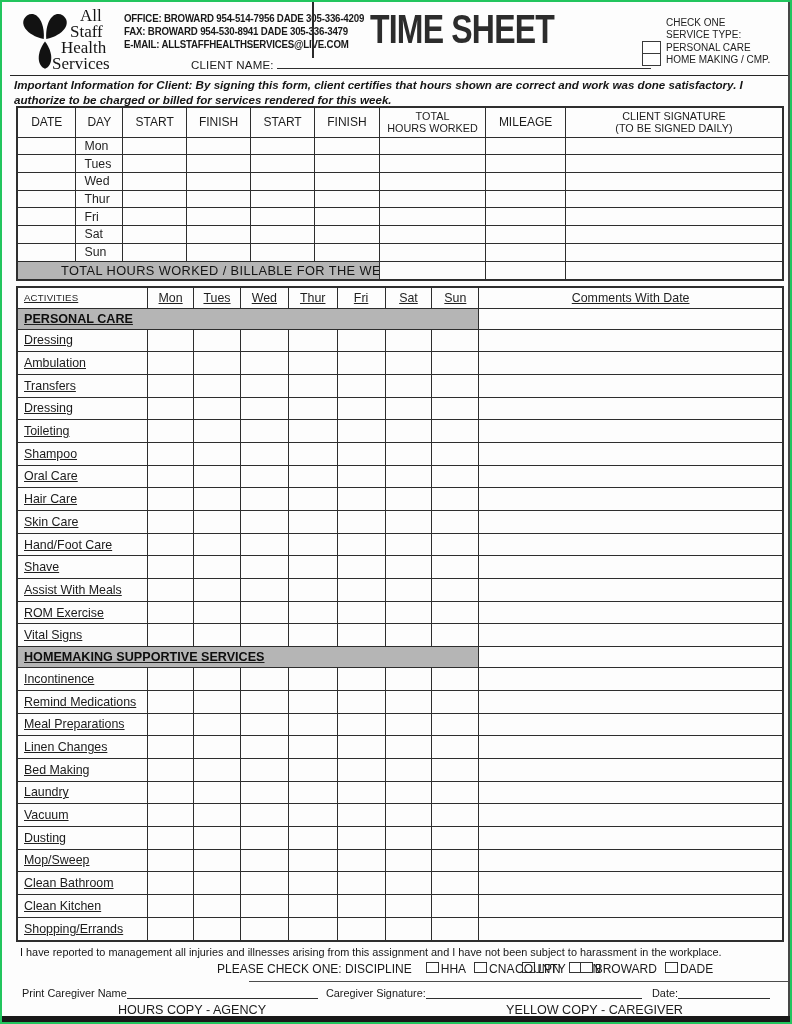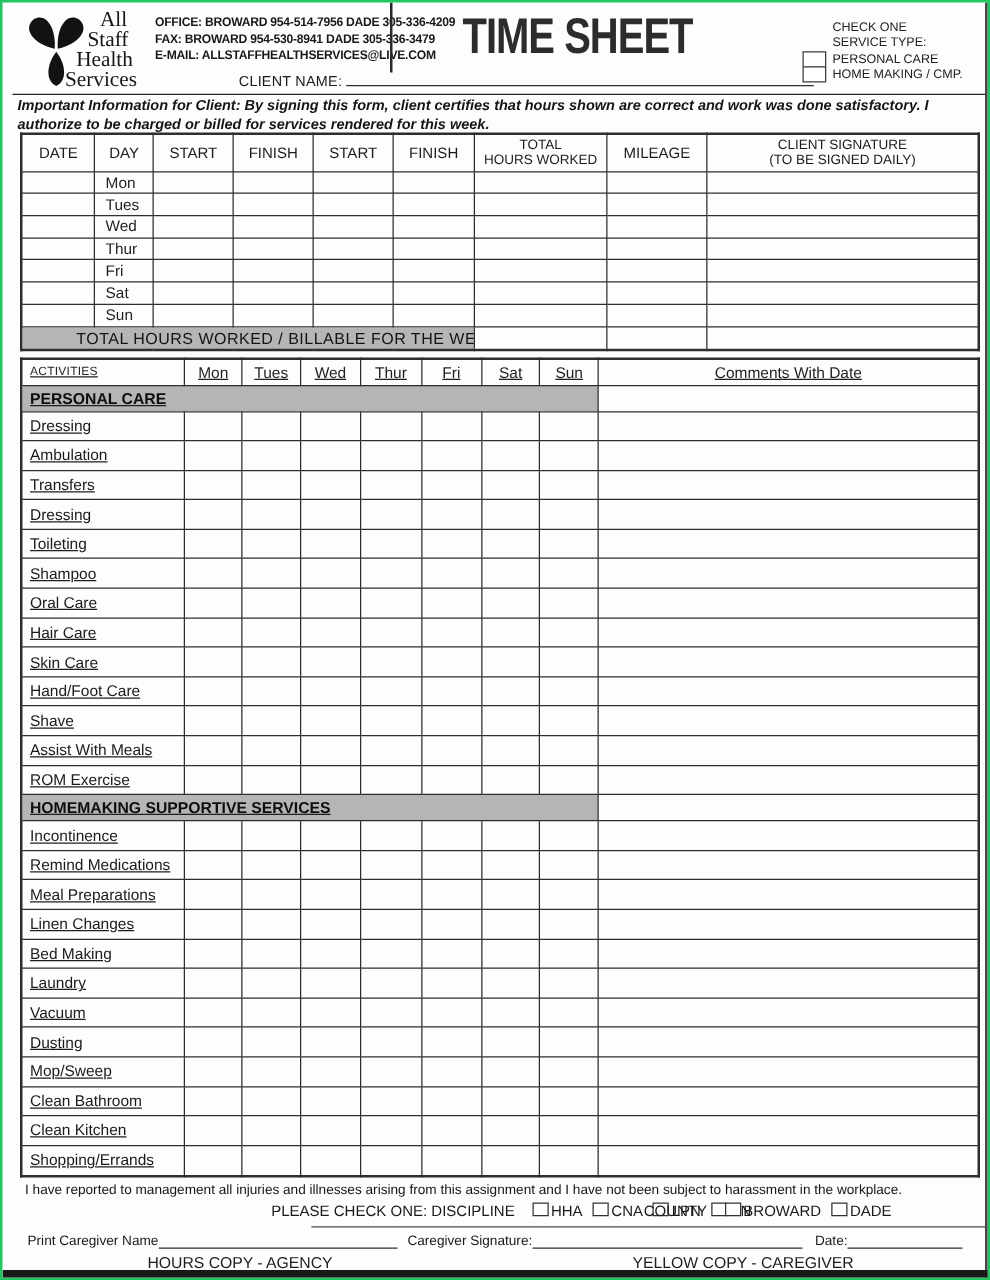--- a/index.html
+++ b/index.html
@@ -429,20 +429,31 @@
             <td class="act-label">ROM Exercise</td>
             <td class="fill"></td>
             <td class="fill"></td>
             <td class="fill"></td>
             <td class="fill"></td>
             <td class="fill"></td>
             <td class="fill"></td>
             <td class="fill"></td>
             <td class="fill"></td>
           </tr>
+          <tr>
+            <td class="act-label">Vital Signs</td>
+            <td class="fill"></td>
+            <td class="fill"></td>
+            <td class="fill"></td>
+            <td class="fill"></td>
+            <td class="fill"></td>
+            <td class="fill"></td>
+            <td class="fill"></td>
+            <td class="fill"></td>
+          </tr>
           <tr class="section-row">
             <td class="band section-title" colspan="8">HOMEMAKING SUPPORTIVE SERVICES</td>
             <td class="fill"></td>
           </tr>
           <tr>
             <td class="act-label">Incontinence</td>
             <td class="fill"></td>
             <td class="fill"></td>
             <td class="fill"></td>
             <td class="fill"></td>

